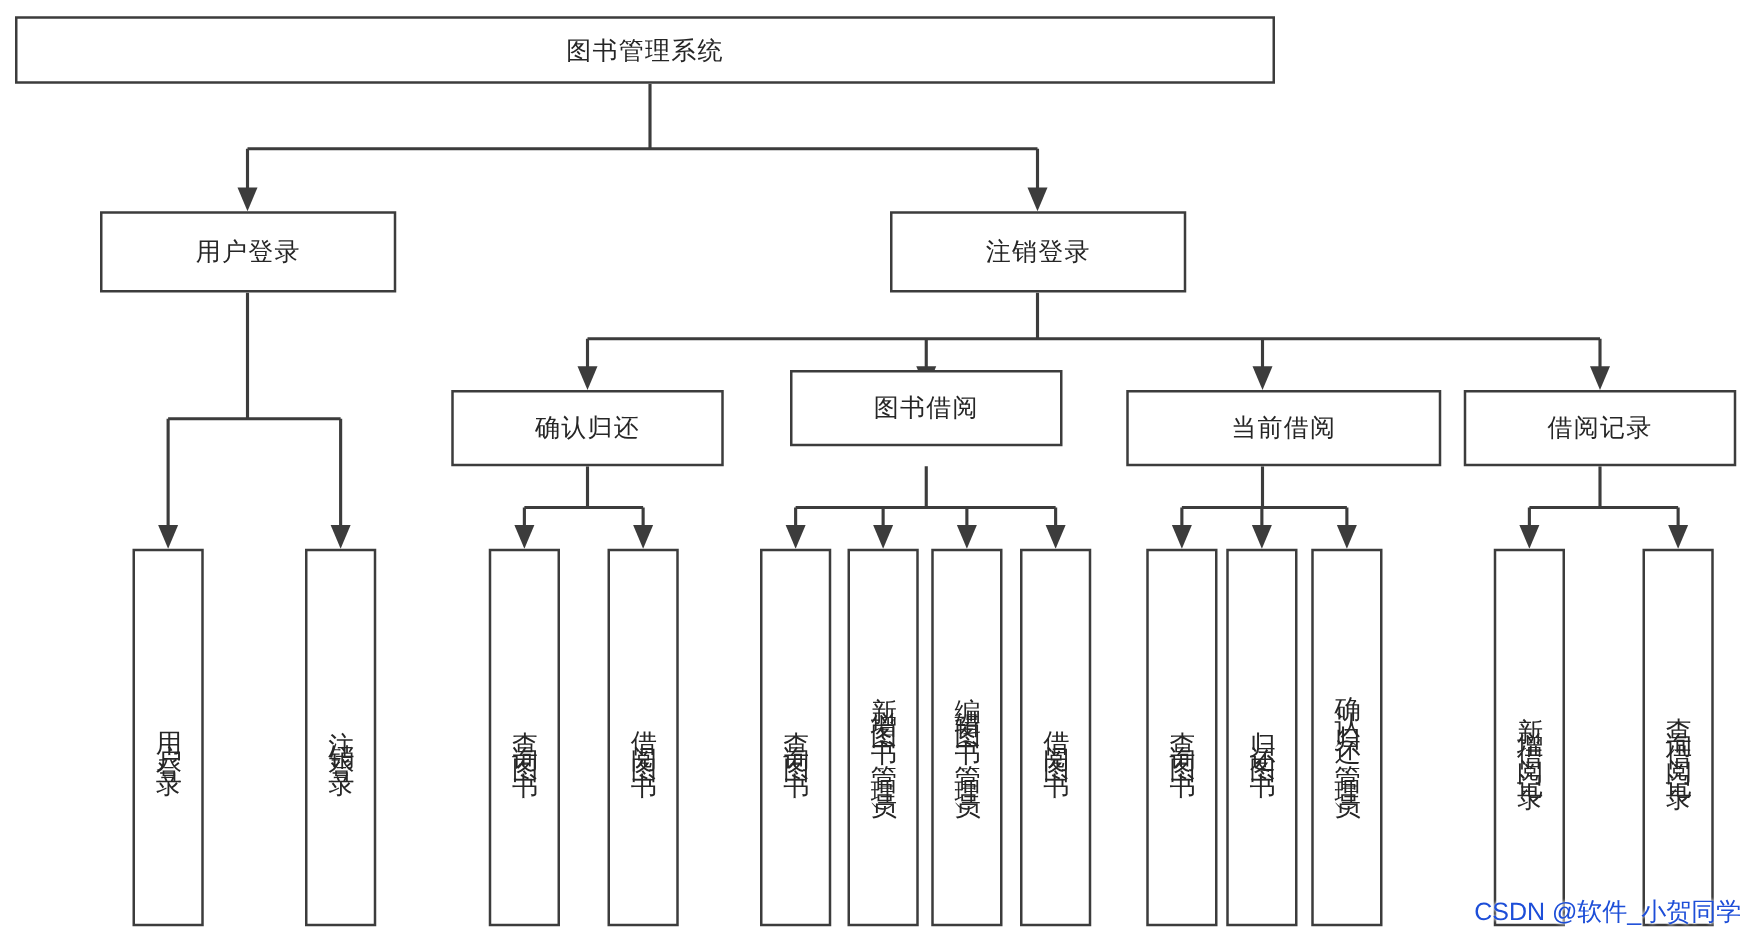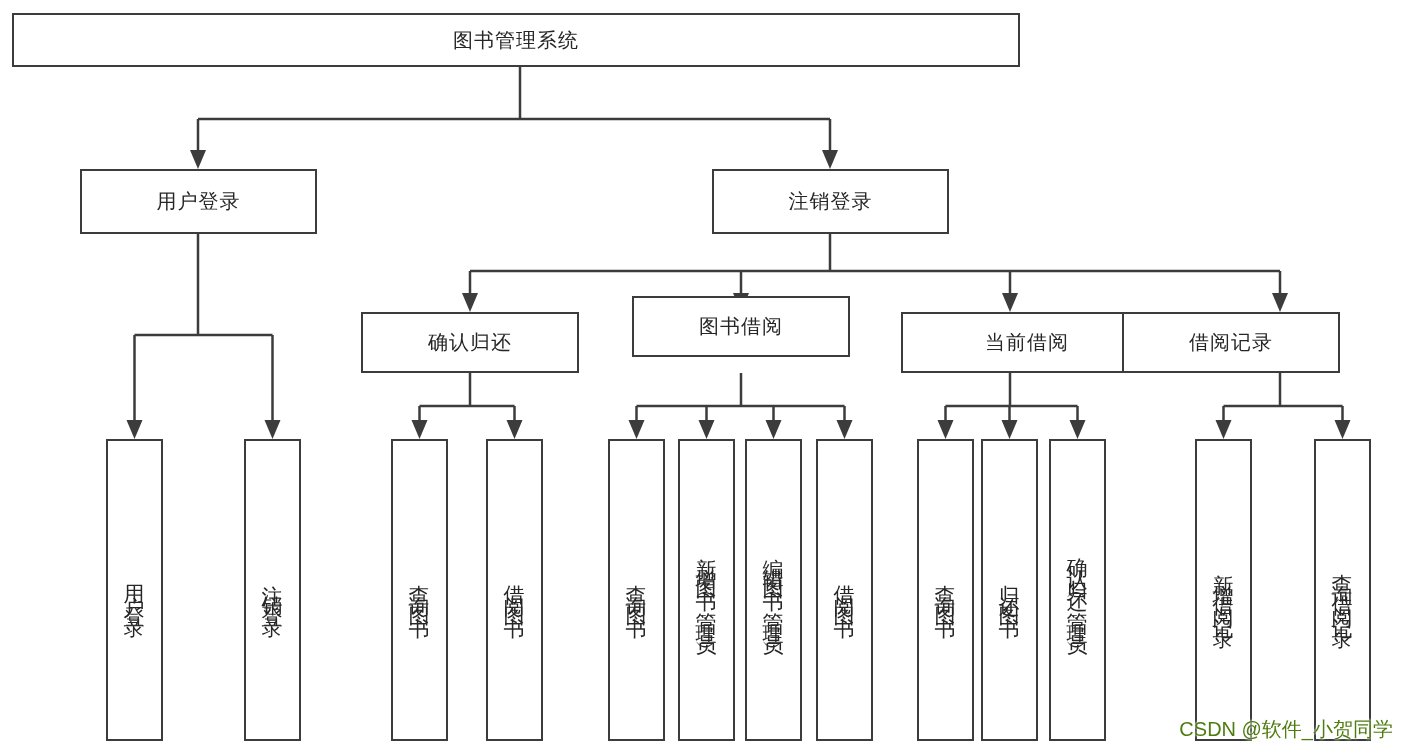--- a/index.html
+++ b/index.html
@@ -43,21 +43,21 @@
     letter-spacing: 11px;
     line-height: 1;
     white-space: nowrap;
   }
   #watermark {
     position: absolute;
     right: 12px;
     top: 716px;
     z-index: 5;
     font-size: 20px;
-    color: #4d7c0f;
+    color: #1d4ed8;
     text-shadow: 0 0 3px #ffffff, 0 0 3px #ffffff;
     white-space: nowrap;
     text-align: center;
   }
 </style>
 </head>
 <body>
 
 <div id="canvas">
 
@@ -117,21 +117,21 @@
 
   <div class="box" style="left:361px;top:312px;width:218px;height:61px">
     <span class="lbl">确认归还</span>
   </div>
   <div class="box" style="left:632px;top:296px;width:218px;height:61px">
     <span class="lbl">图书借阅</span>
   </div>
   <div class="box" style="left:901px;top:312px;width:252px;height:61px">
     <span class="lbl">当前借阅</span>
   </div>
-  <div class="box" style="left:1122px;top:312px;width:218px;height:61px">
+  <div class="box" style="left:1171px;top:312px;width:218px;height:61px">
     <span class="lbl">借阅记录</span>
   </div>
 
   <div class="box vbox" style="left:106px;top:439px;width:57px;height:302px">
     <span class="lbl">用户登录</span>
   </div>
   <div class="box vbox" style="left:244px;top:439px;width:57px;height:302px">
     <span class="lbl">注销登录</span>
   </div>
 

